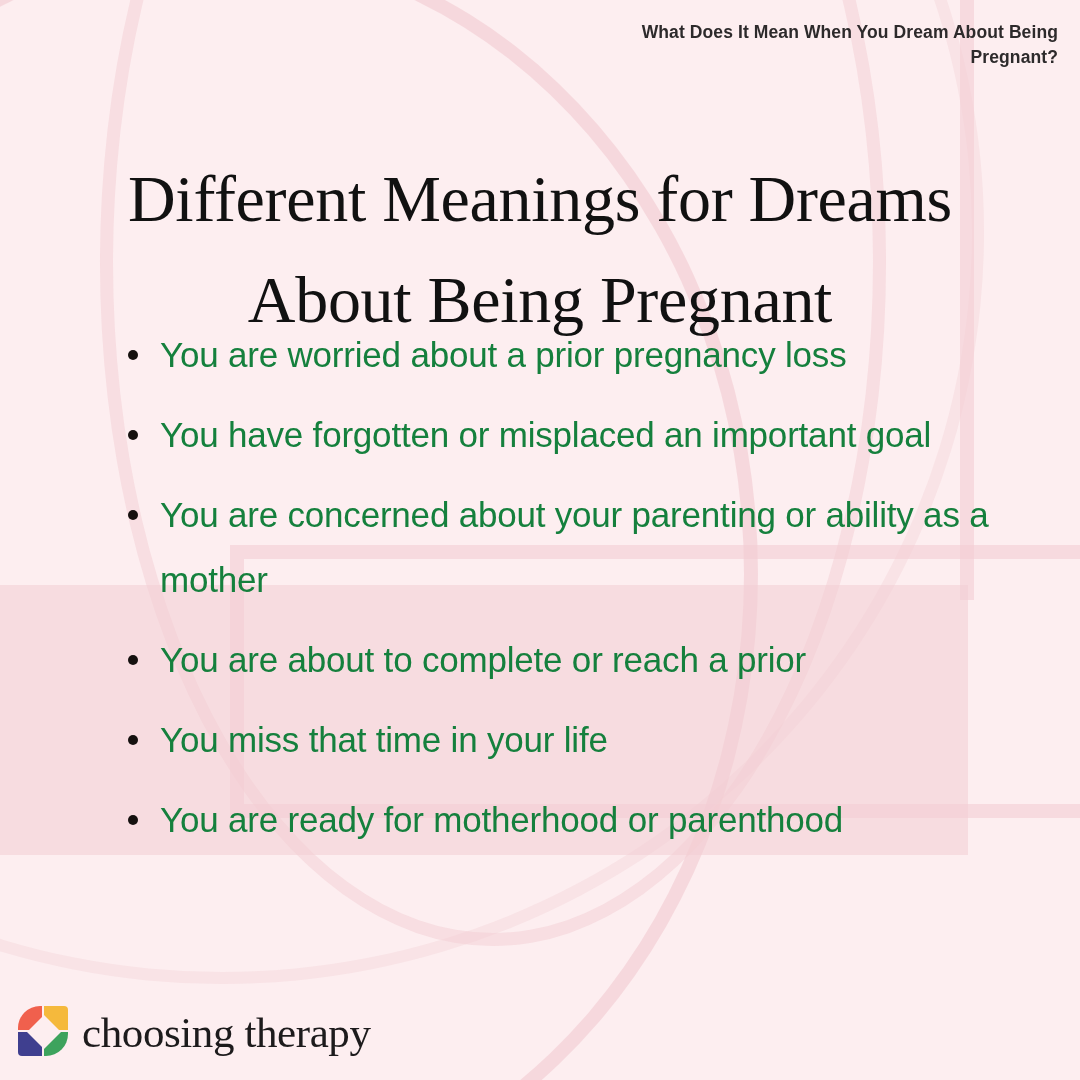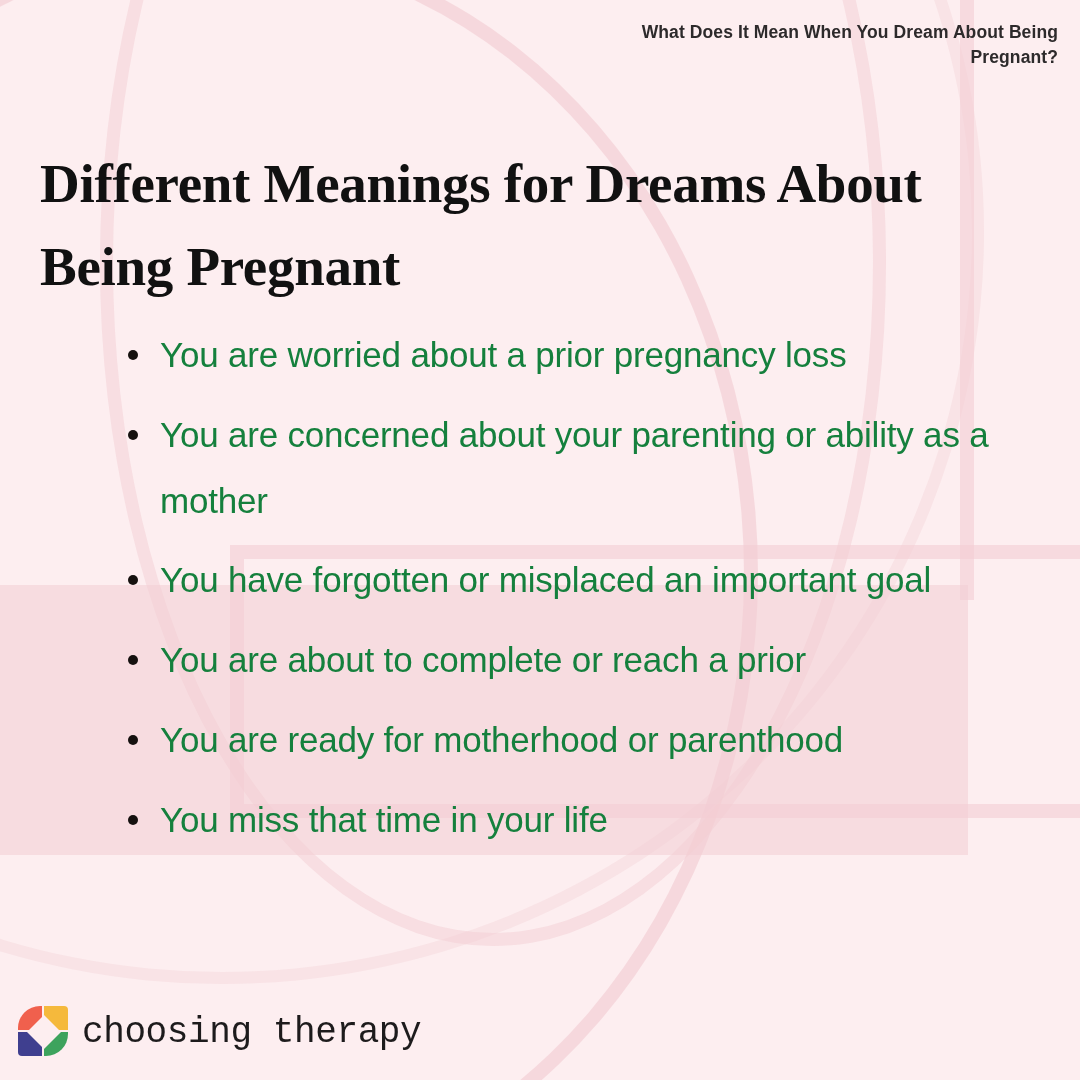--- a/index.html
+++ b/index.html
@@ -96,23 +96,24 @@
     color: #2d2a2b;
     font-weight: 600;
     letter-spacing: 0.1px;
   }
 
   .title {
     position: absolute;
     left: 40px;
     top: 105px;
     width: 1000px;
+    text-align: center;
     font-family: "Liberation Serif", "DejaVu Serif", serif;
-    font-weight: bold;
-    font-size: 55px;
+    font-weight: normal;
+    font-size: 66px;
     line-height: 1.52;
     color: #111111;
     letter-spacing: -0.3px;
   }
 
   .bullet-list {
     position: absolute;
     left: 112px;
     top: 322px;
     width: 900px;
@@ -166,22 +167,22 @@
   .logo-mark .notch {
     position: absolute;
     left: 14px;
     top: 14px;
     width: 24px;
     height: 24px;
     background: #fdeef0;
     transform: rotate(45deg);
   }
   .logo-text {
-    font-family: Liberation Mono, monospace;
-    font-size: 36px;
+    font-family: Liberation Serif, serif;
+    font-size: 43px;
     color: #1d1b1c;
     letter-spacing: -0.4px;
   }
 </style>
 </head>
 <body>
 
 <div class="canvas">
 
   <div class="deco arc-wide"></div>
@@ -192,25 +193,25 @@
   <div class="deco rect-outline"></div>
 
   <div class="content">
 
     <div class="kicker">What Does It Mean When You Dream About Being Pregnant?</div>
 
     <h1 class="title">Different Meanings for Dreams About Being Pregnant</h1>
 
     <ul class="bullet-list">
       <li>You are worried about a prior pregnancy loss</li>
+      <li>You have forgotten or misplaced an important goal</li>
       <li>You are concerned about your parenting or ability as a mother</li>
-      <li>You have forgotten or misplaced an important goal</li>
       <li>You are about to complete or reach a prior</li>
+      <li>You miss that time in your life</li>
       <li>You are ready for motherhood or parenthood</li>
-      <li>You miss that time in your life</li>
     </ul>
 
     <div class="footer">
       <div class="logo-mark">
         <div class="q q1"></div>
         <div class="q q2"></div>
         <div class="q q3"></div>
         <div class="q q4"></div>
         <div class="notch"></div>
       </div>

